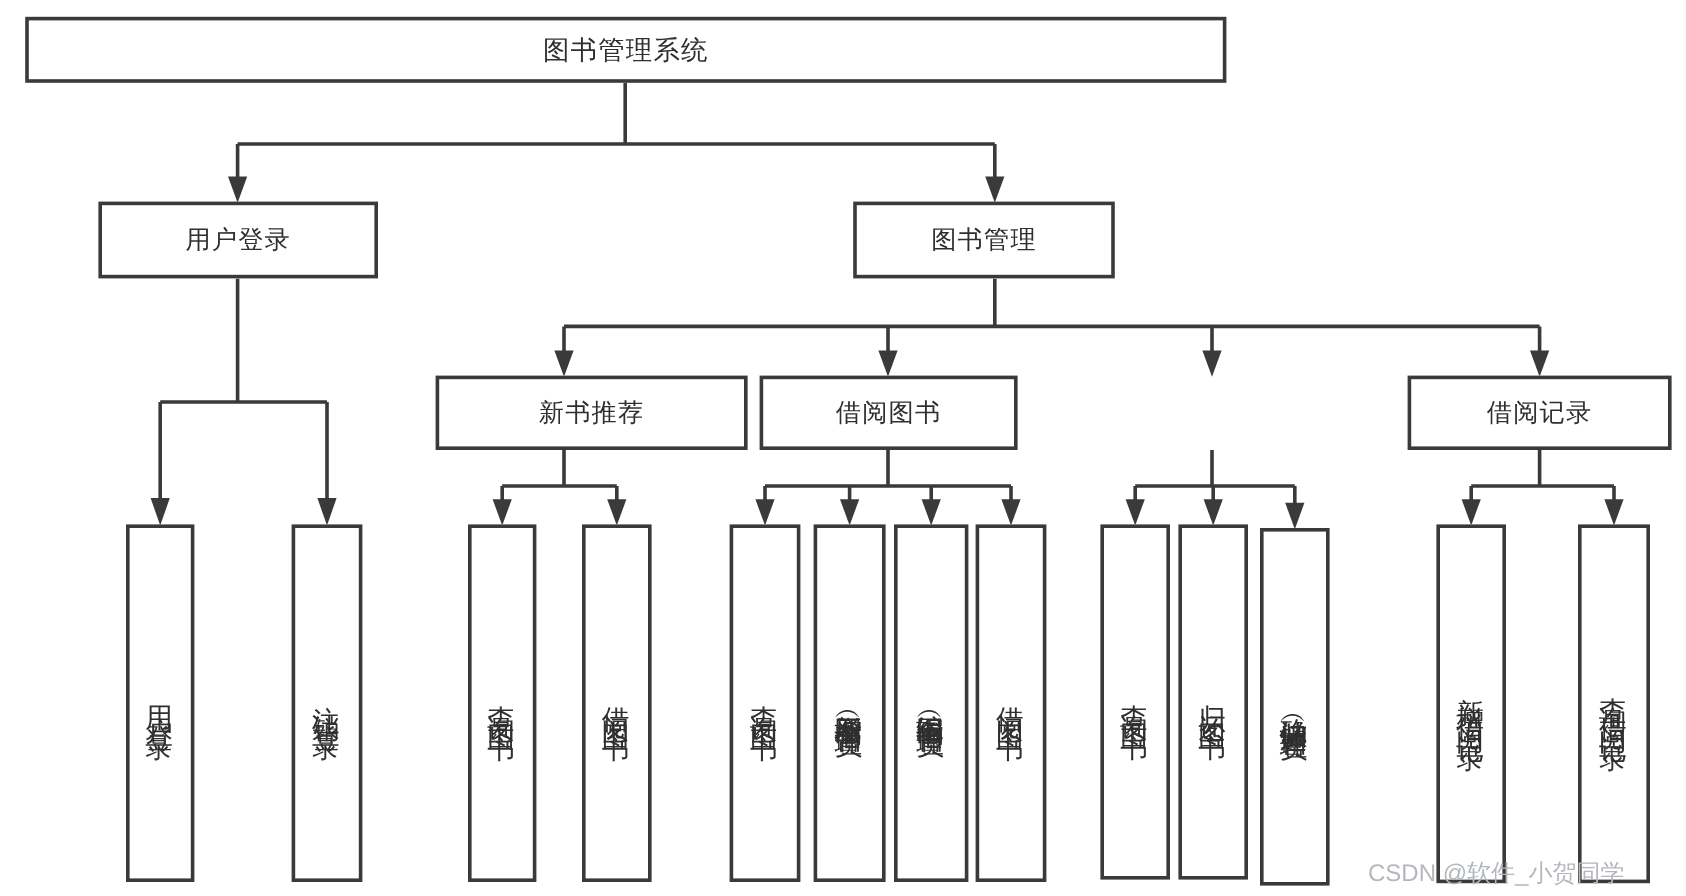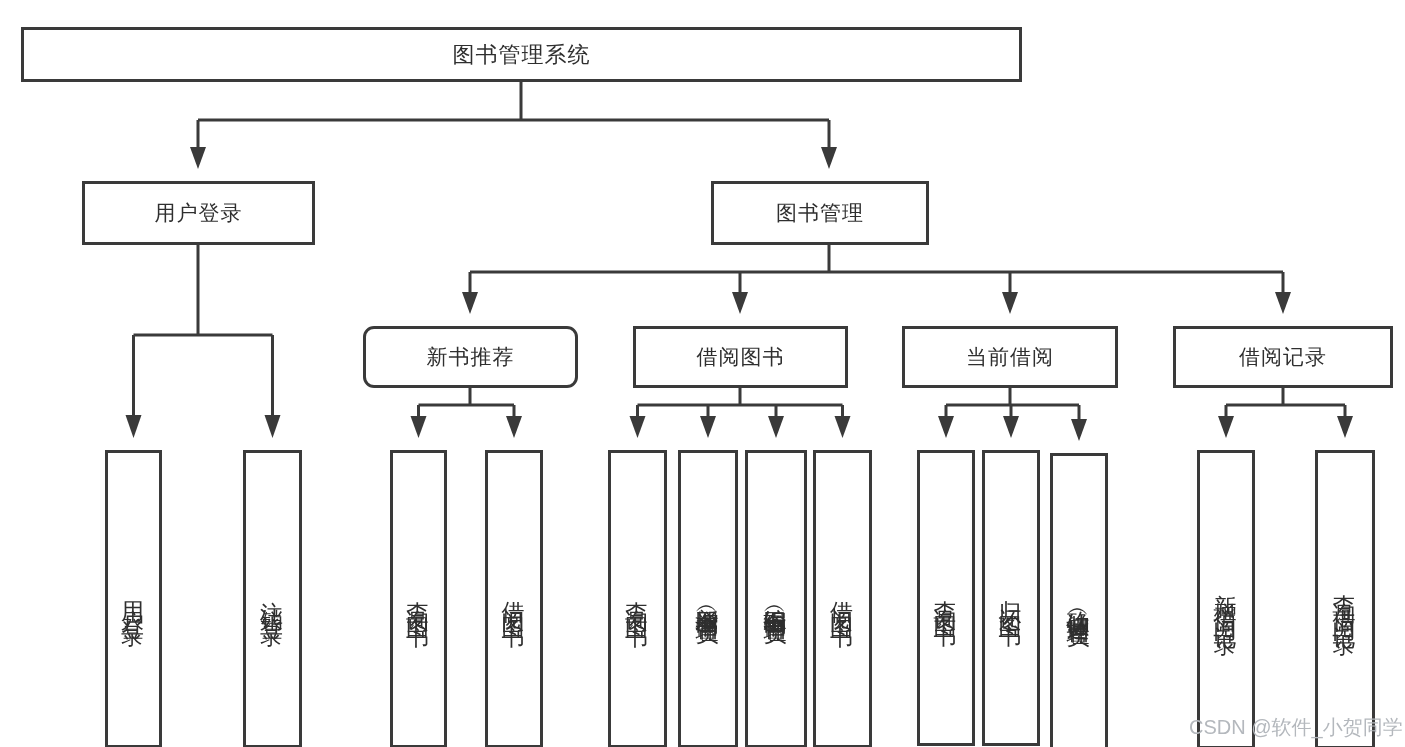--- a/index.html
+++ b/index.html
@@ -12,36 +12,35 @@
     overflow:hidden;
   }
   #connectors{position:absolute;left:0;top:0;z-index:0;}
   .node{
     position:absolute;
     box-sizing:border-box;
     background:#ffffff;
     border:3px solid #3a3a3a;
     display:flex;align-items:center;justify-content:center;
     z-index:1;
-    margin-top:13px;
   }
   .node .lbl{white-space:nowrap;}
   .lv1 .lbl{font-size:22px;letter-spacing:1px;}
   .lv2 .lbl,.lv3 .lbl{font-size:21px;letter-spacing:1px;}
   .vnode .lbl{
     writing-mode:vertical-rl;
     text-orientation:mixed;
     white-space:nowrap;
     font-size:23px;
     letter-spacing:8px;
   }
   .vnode .lbl.tight{letter-spacing:2px;}
   #watermark{
     position:absolute;
-    left:1189px;top:714px;
+    left:1140px;top:714px;
     z-index:3;
     font-size:20px;
     color:#b4b8bd;
     white-space:nowrap;
   }
 </style>
 </head>
 <body>
 
 <div id="canvas">
@@ -90,28 +89,25 @@
     <span class="lbl">图书管理系统</span>
   </div>
 
   <div class="node lv2" style="left:82px;top:168px;width:233px;height:64px;">
     <span class="lbl">用户登录</span>
   </div>
   <div class="node lv2" style="left:711px;top:168px;width:218px;height:64px;">
     <span class="lbl">图书管理</span>
   </div>
 
-  <div class="node lv3" style="left:363px;top:313px;width:215px;height:62px;border-radius:11px;">
+  <div class="node lv3" style="left:363px;top:313px;width:260px;height:62px;">
     <span class="lbl">新书推荐</span>
   </div>
   <div class="node lv3" style="left:633px;top:313px;width:215px;height:62px;">
     <span class="lbl">借阅图书</span>
-  </div>
-  <div class="node lv3" style="left:902px;top:313px;width:216px;height:62px;">
-    <span class="lbl">当前借阅</span>
   </div>
   <div class="node lv3" style="left:1173px;top:313px;width:220px;height:62px;">
     <span class="lbl">借阅记录</span>
   </div>
 
   <div class="node vnode" style="left:105px;top:437px;width:57px;height:298px;">
     <span class="lbl">用户登录</span>
   </div>
   <div class="node vnode" style="left:243px;top:437px;width:59px;height:298px;">
     <span class="lbl">注销登录</span>

